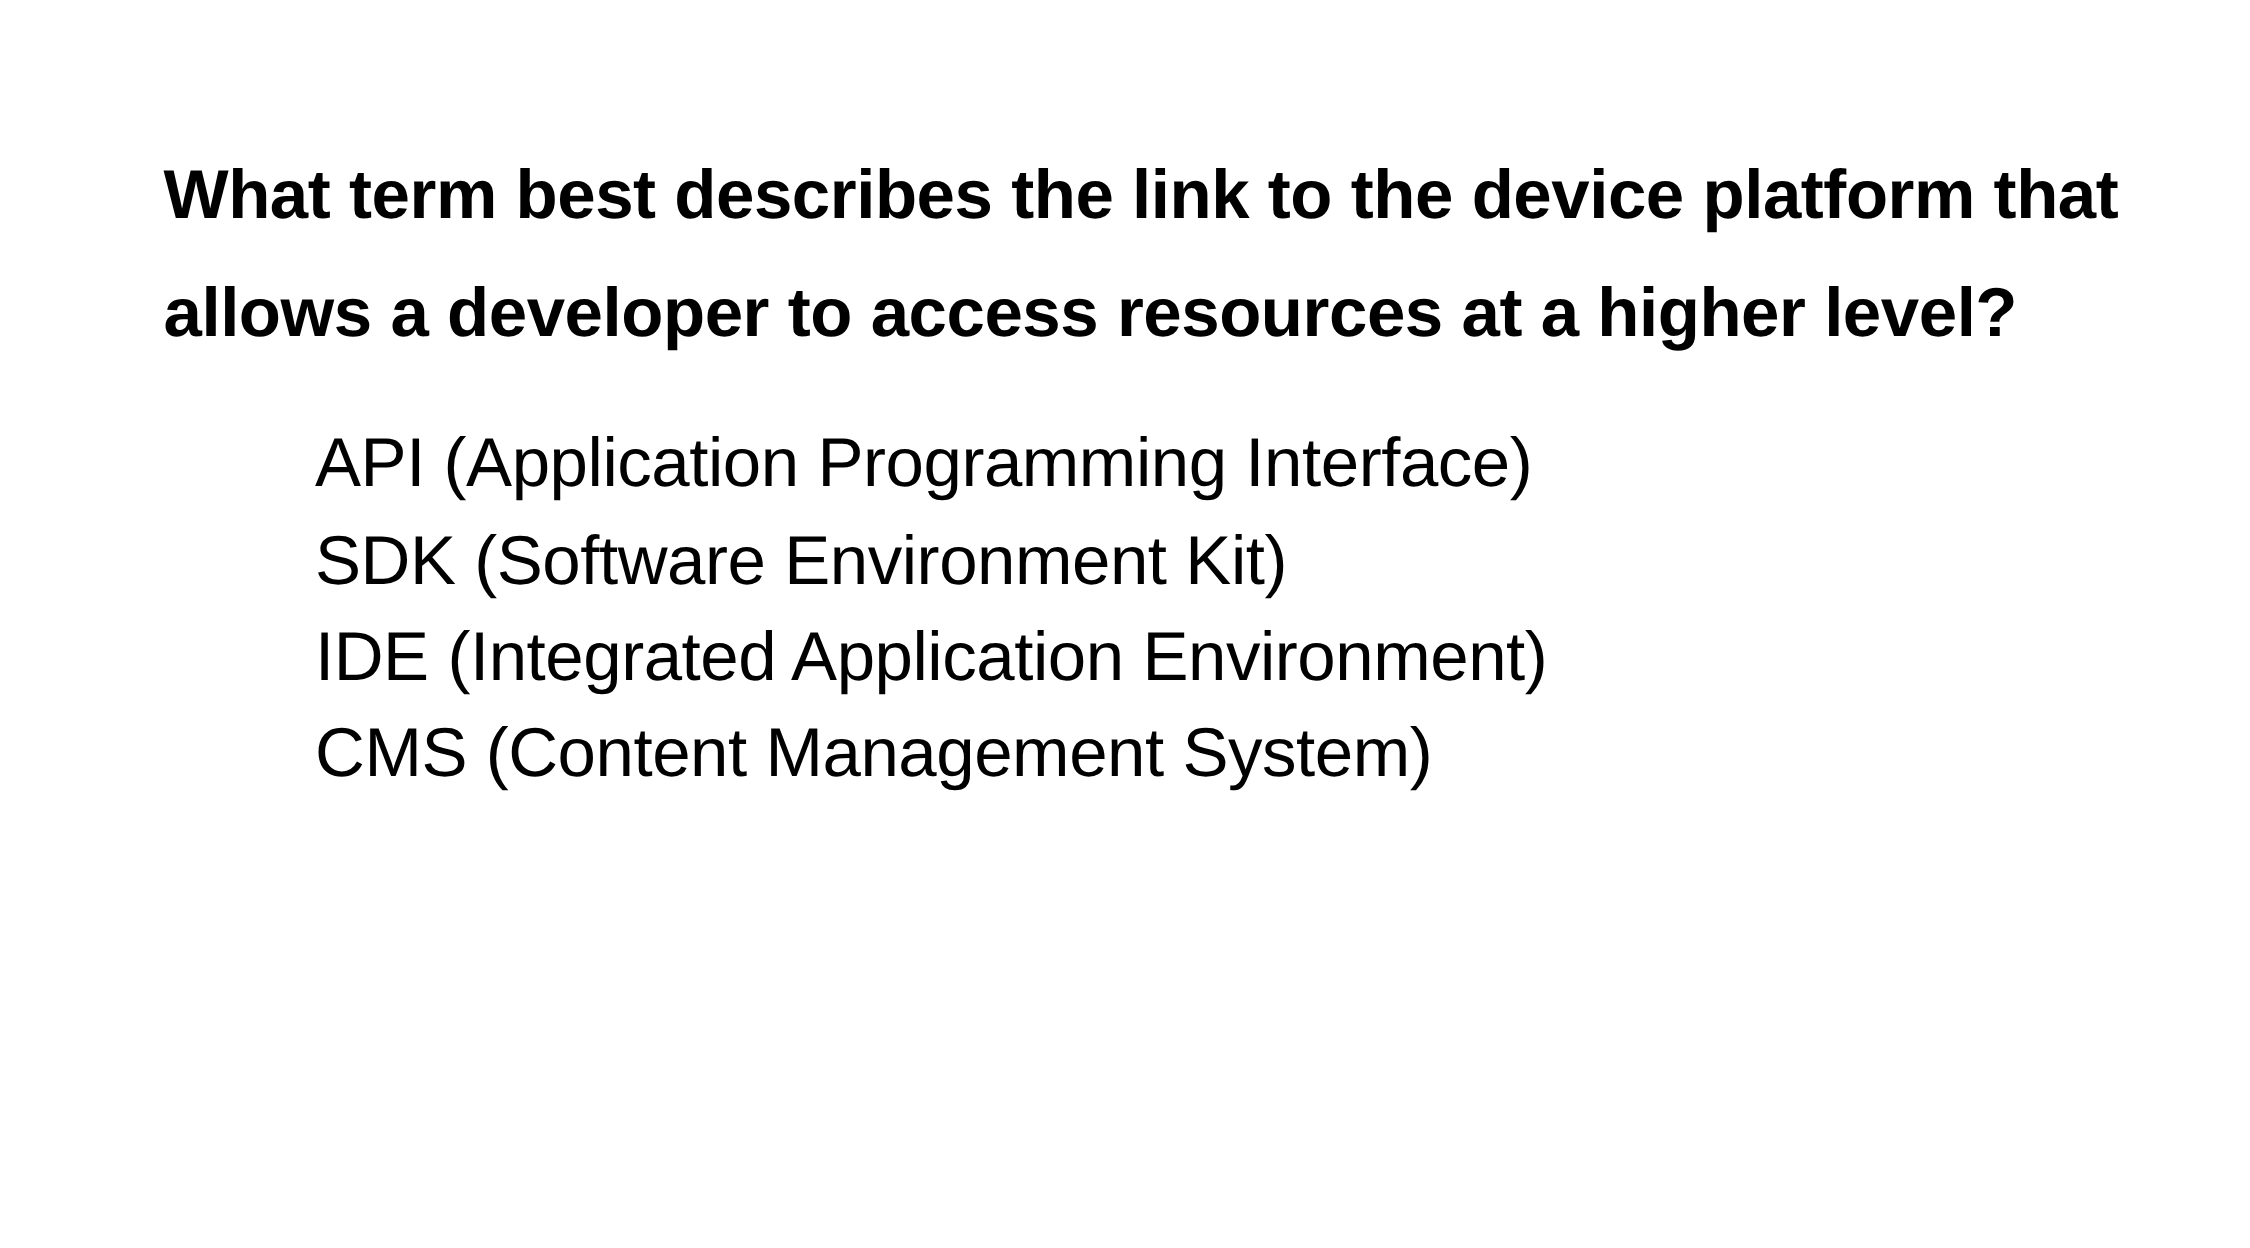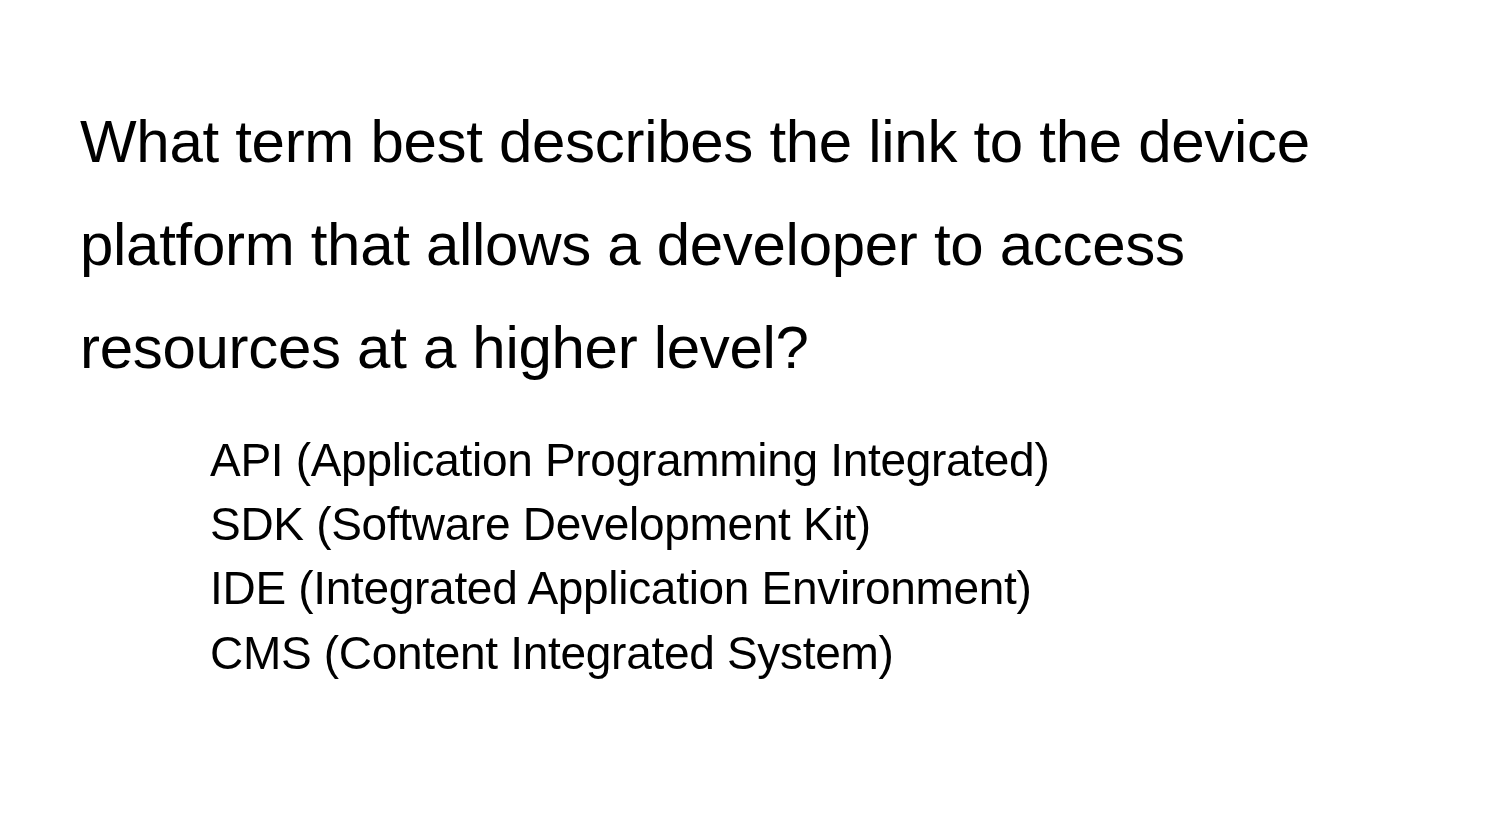--- a/index.html
+++ b/index.html
@@ -9,39 +9,40 @@
     }
     body {
       width: 1500px;
       height: 832px;
       background: #ffffff;
       font-family: -apple-system, BlinkMacSystemFont, "Segoe UI", Helvetica, Arial, sans-serif;
       color: #000000;
       padding: 90px 80px 0 80px;
     }
     .question {
-      font-size: 60px;
+      font-size: 46px;
       line-height: 1.72;
-      font-weight: 400;
+      font-weight: 700;
       letter-spacing: -0.3px;
       margin-bottom: 28px;
+      margin-left: 29px;
     }
     .options {
       padding-left: 130px;
     }
     .option {
       font-size: 46px;
       line-height: 1.4;
       font-weight: 400;
       letter-spacing: -0.3px;
       margin-bottom: 0;
     }
   </style>
 </head>
 <body>
 
 <div class="question">What term best describes the link to the device platform that allows a developer to access resources at a higher level?</div>
 <div class="options">
-  <div class="option">API (Application Programming Integrated)</div>
-  <div class="option">SDK (Software Development Kit)</div>
+  <div class="option">API (Application Programming Interface)</div>
+  <div class="option">SDK (Software Environment Kit)</div>
   <div class="option">IDE (Integrated Application Environment)</div>
-  <div class="option">CMS (Content Integrated System)</div>
+  <div class="option">CMS (Content Management System)</div>
 </div>
 
 </body></html>

